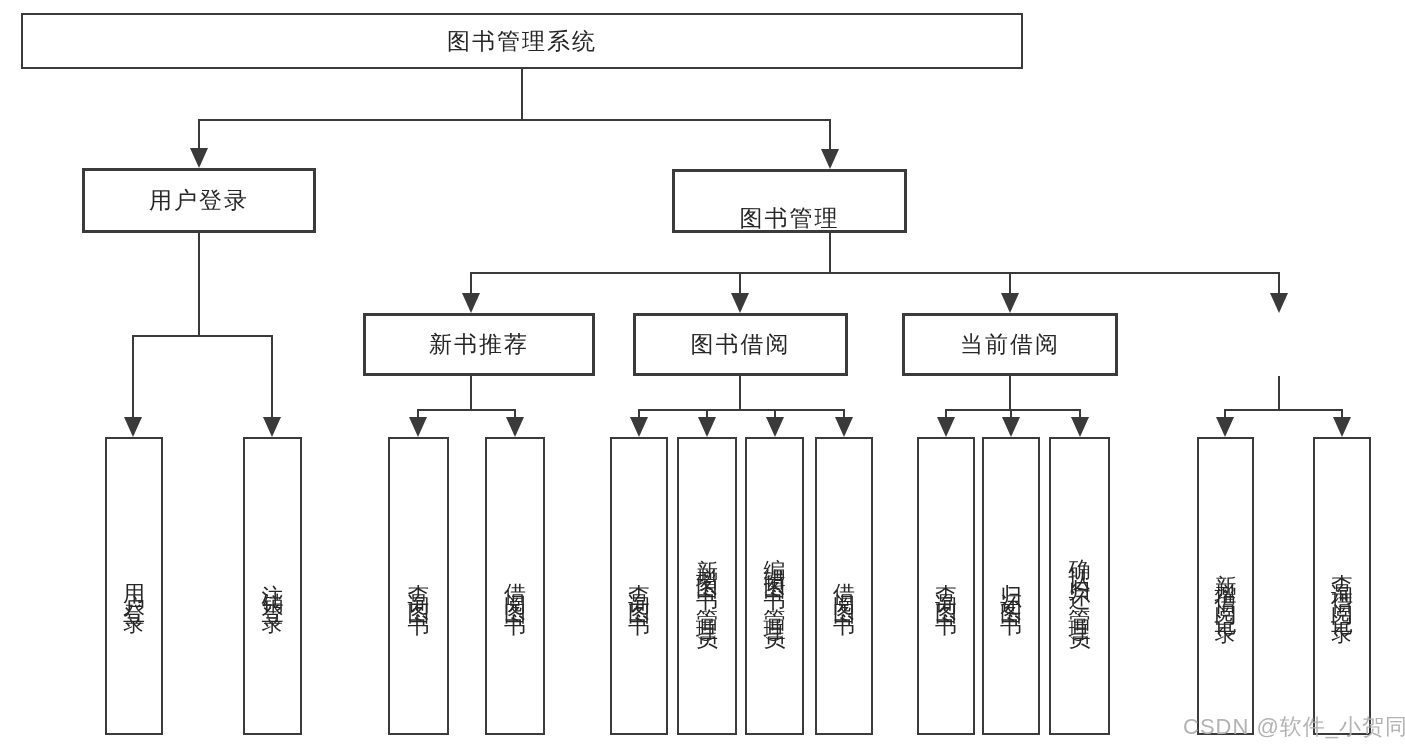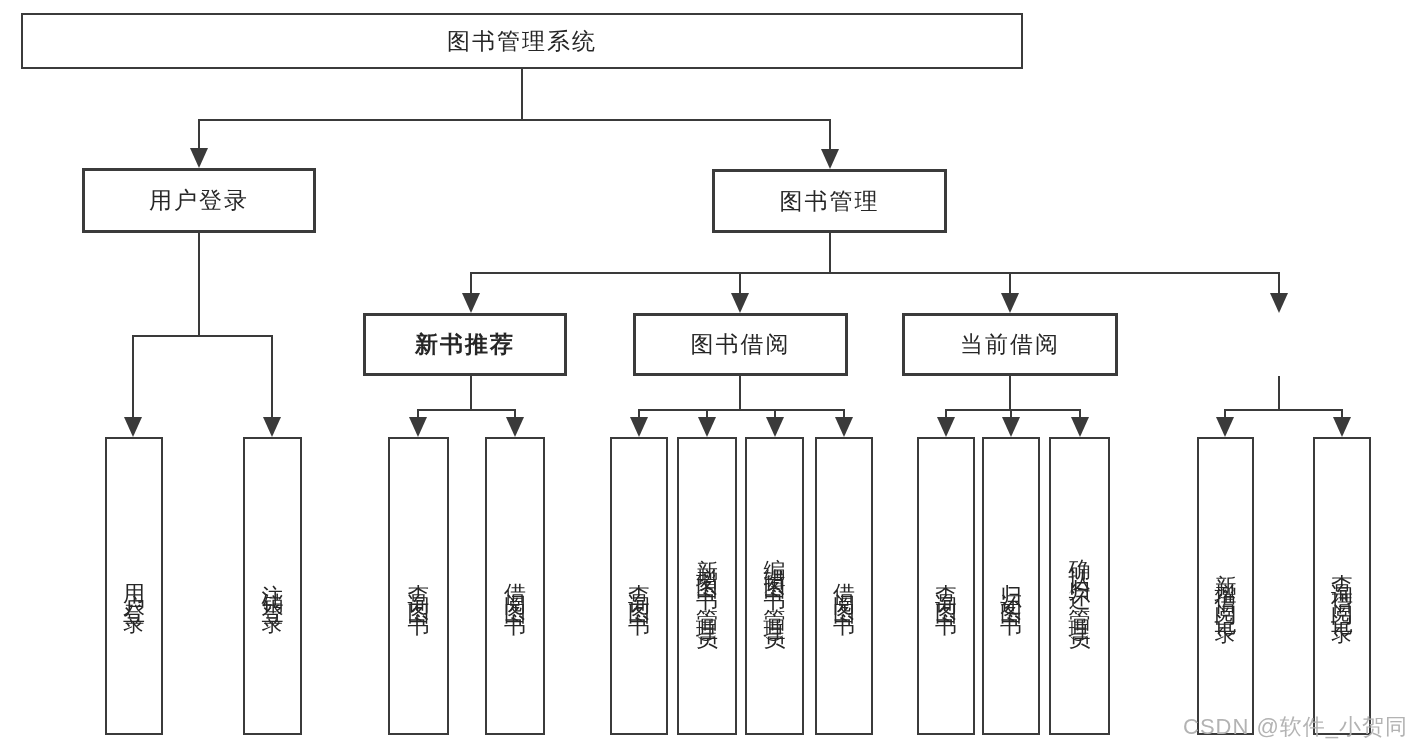--- a/index.html
+++ b/index.html
@@ -102,25 +102,25 @@
   <div class="arr" style="left:1216px;top:417px;"></div>
   <div class="arr" style="left:1333px;top:417px;"></div>
 
   <div class="box" style="left:21px;top:13px;width:1002px;height:56px;">
     <span class="hlabel">图书管理系统</span>
   </div>
 
   <div class="box mid" style="left:82px;top:168px;width:234px;height:65px;">
     <span class="hlabel">用户登录</span>
   </div>
-  <div class="box mid" style="left:712px;top:169px;width:235px;height:64px;">
+  <div class="box mid" style="left:672px;top:169px;width:235px;height:64px;align-items:flex-end;">
     <span class="hlabel">图书管理</span>
   </div>
 
-  <div class="box mid" style="left:363px;top:313px;width:204px;height:63px;font-weight:bold;">
+  <div class="box mid" style="left:363px;top:313px;width:232px;height:63px;">
     <span class="hlabel">新书推荐</span>
   </div>
   <div class="box mid" style="left:902px;top:313px;width:216px;height:63px;">
     <span class="hlabel">当前借阅</span>
   </div>
   <div class="box mid" style="left:633px;top:313px;width:215px;height:63px;">
     <span class="hlabel">图书借阅</span>
   </div>
 
   <div class="box" style="left:105px;top:437px;width:58px;height:298px;">

